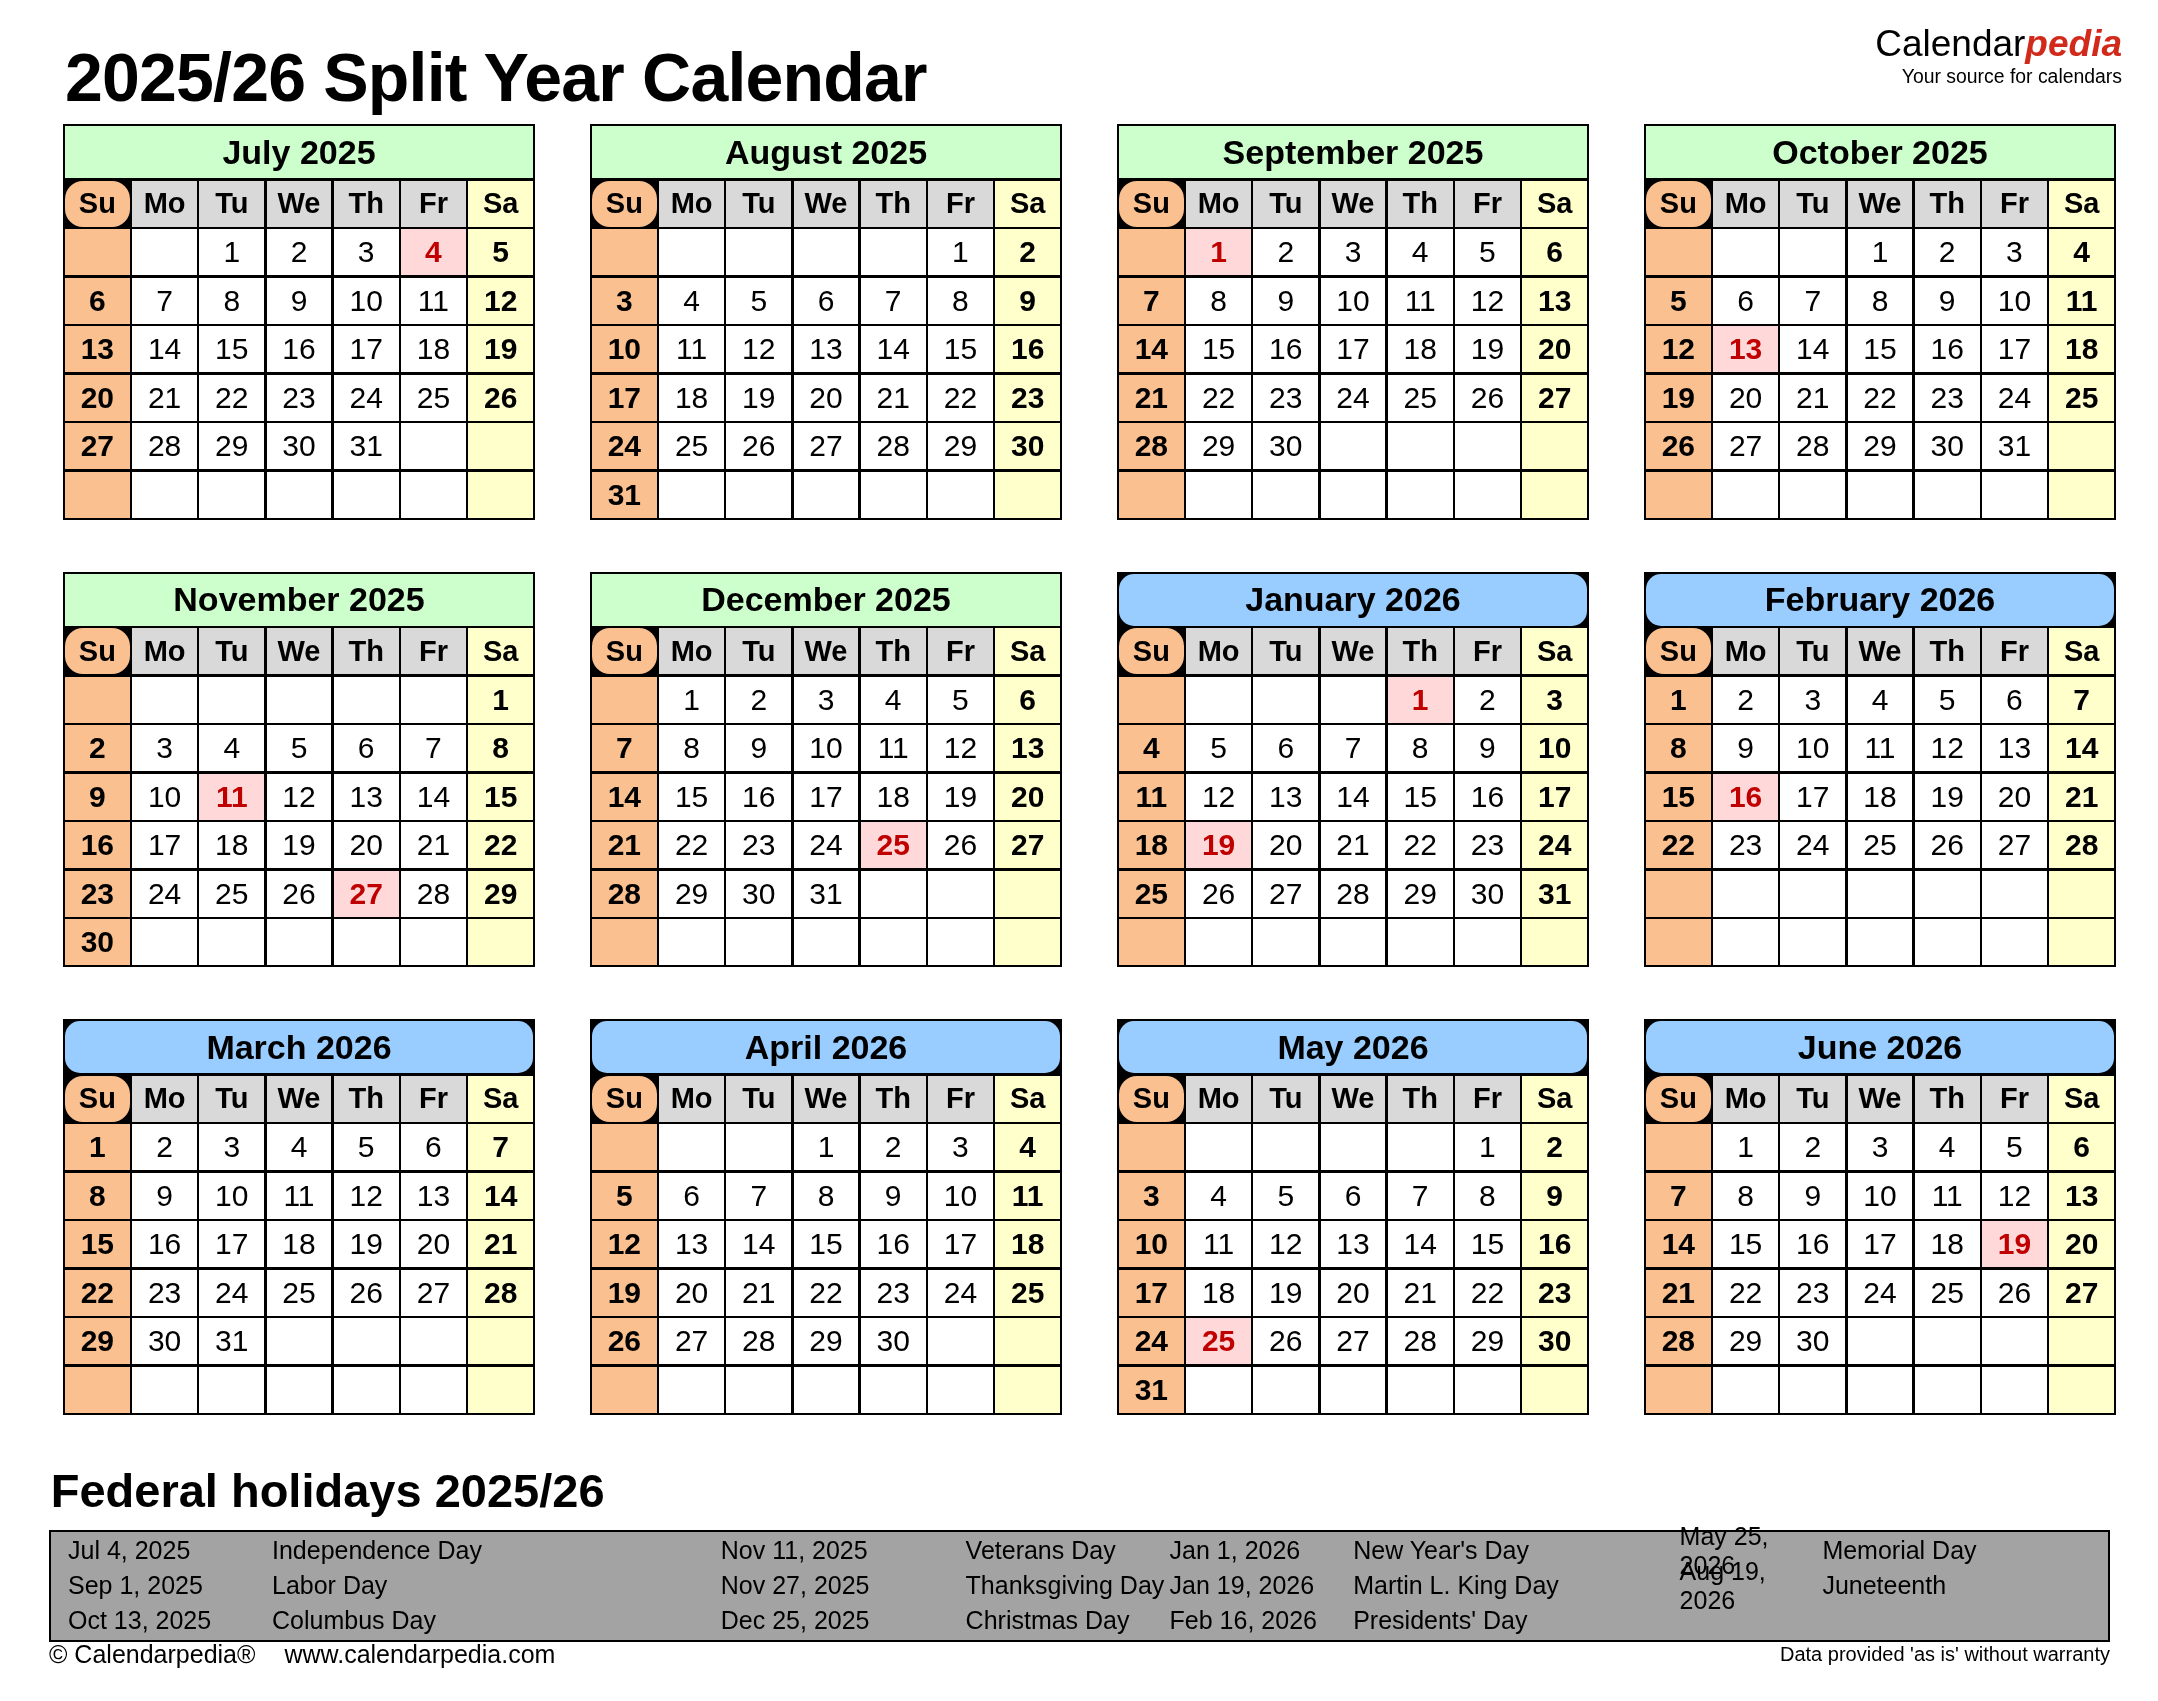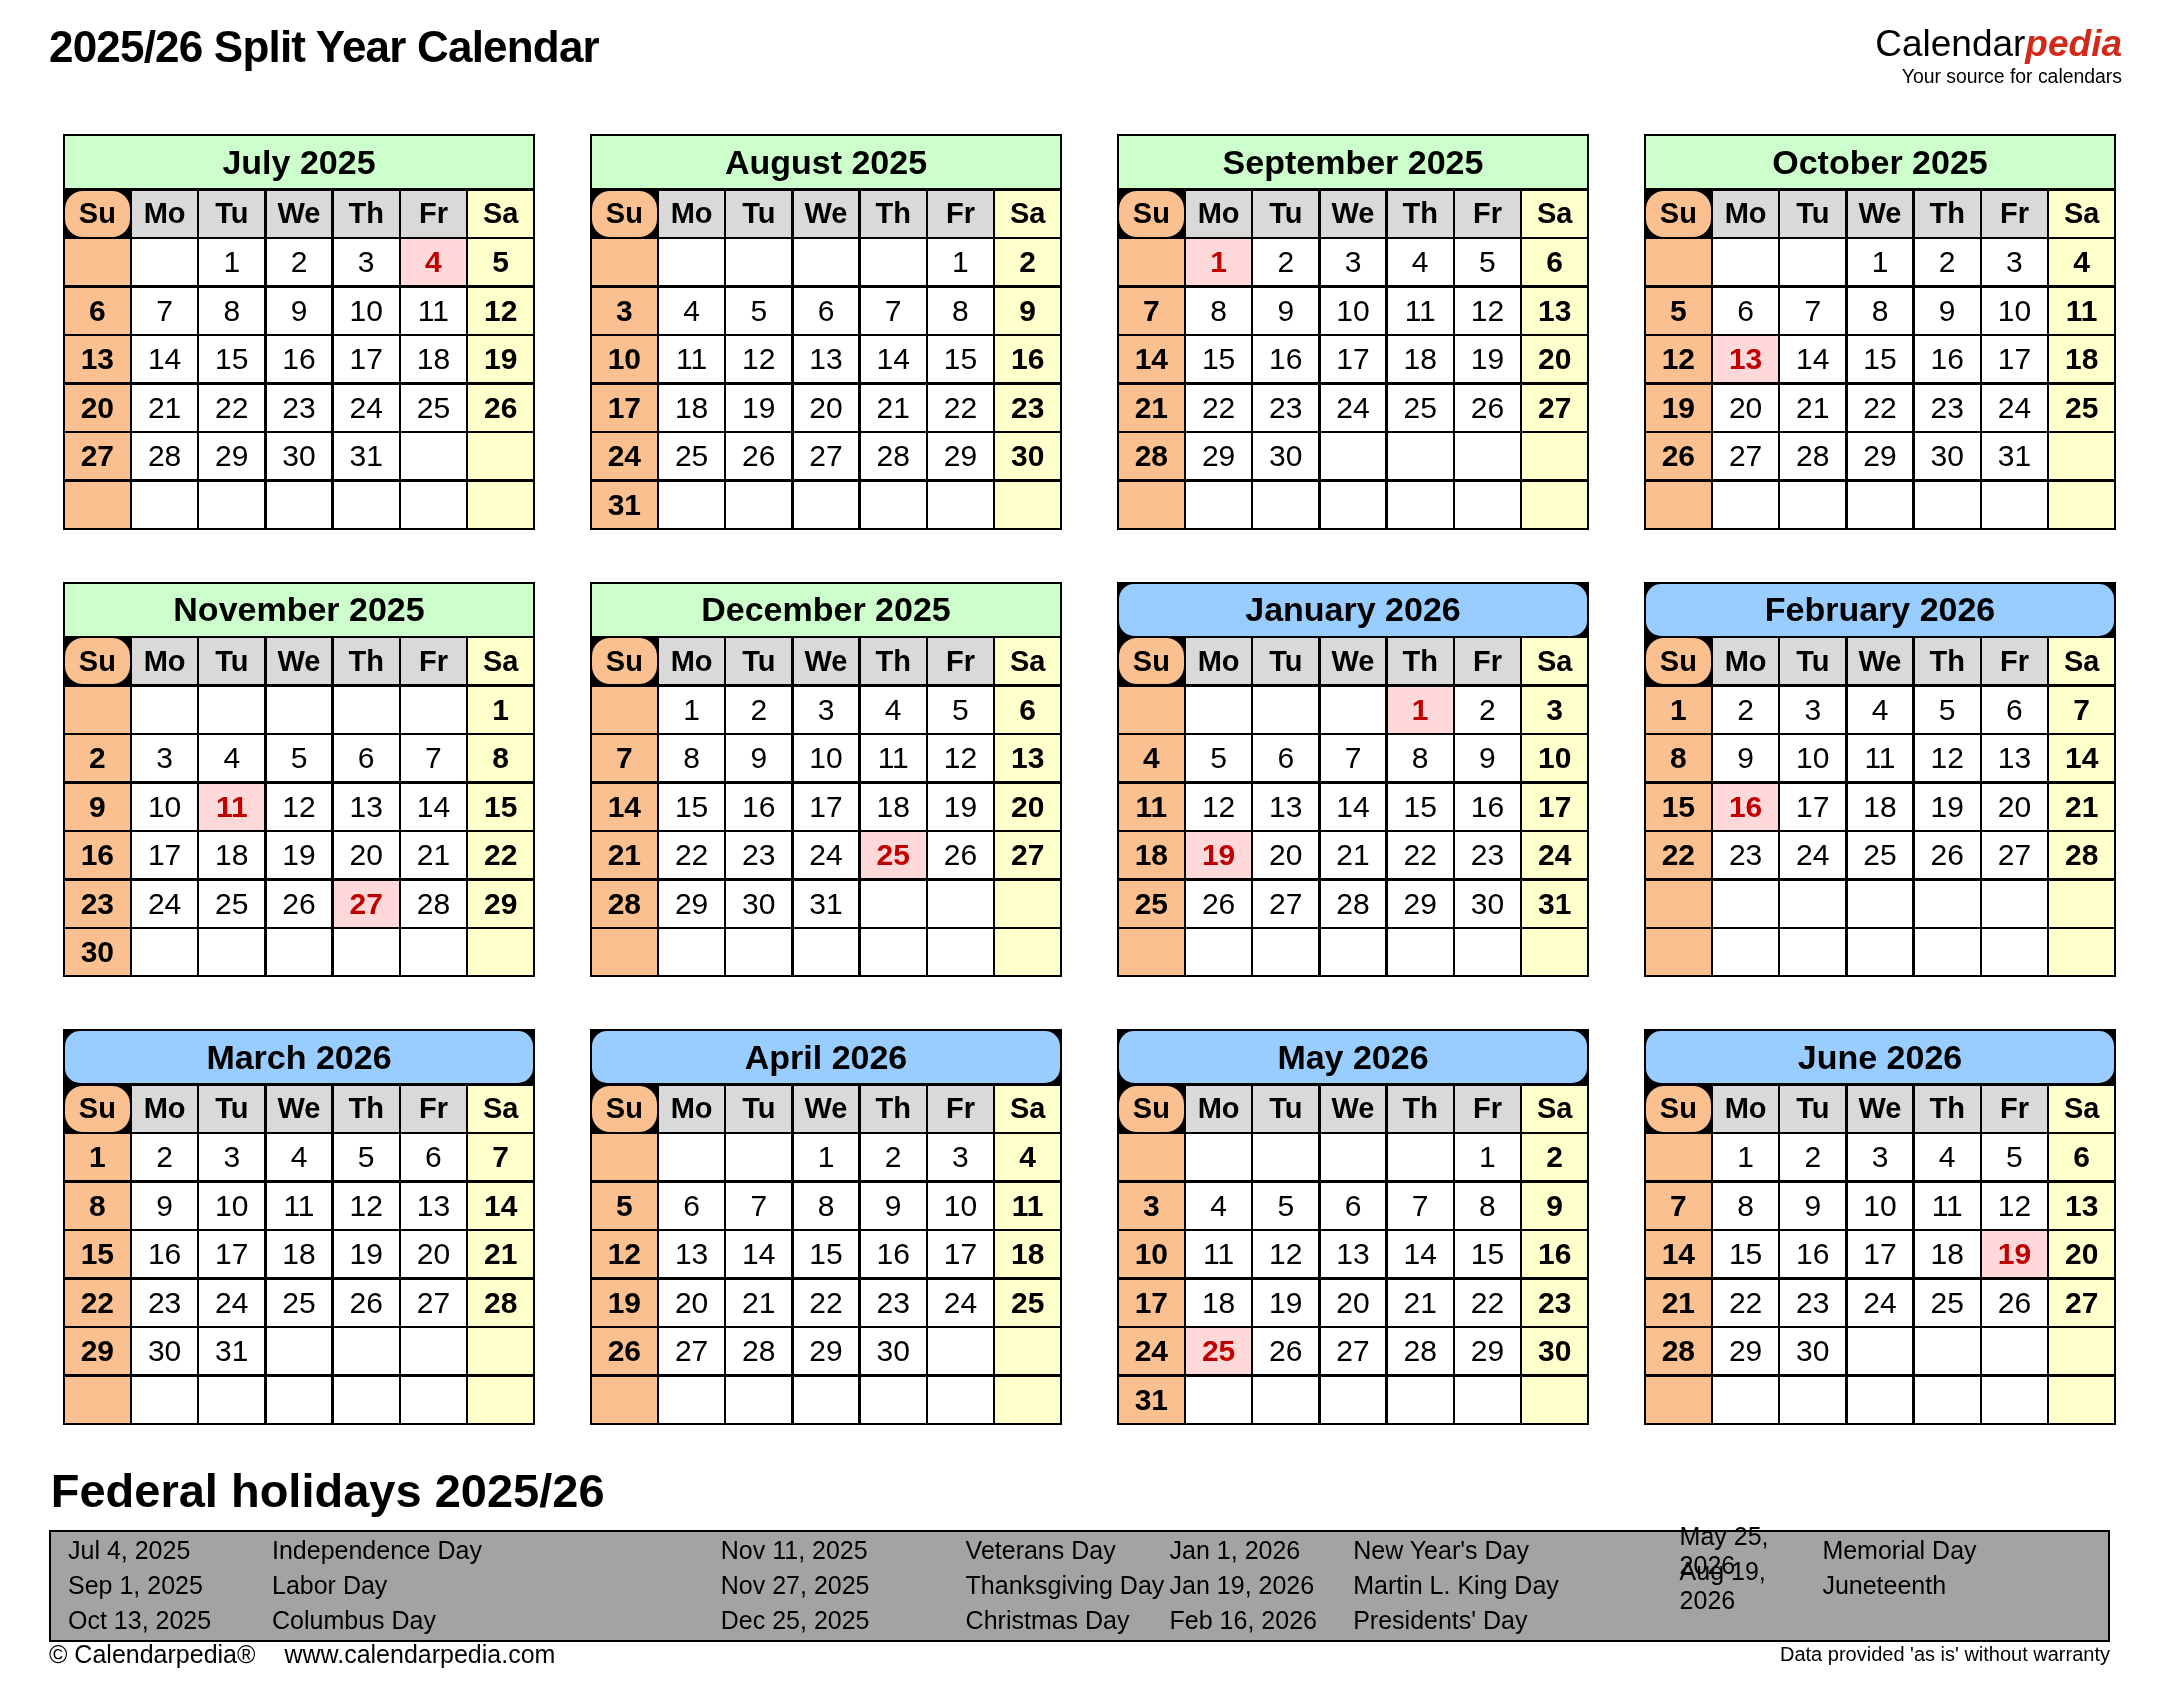--- a/index.html
+++ b/index.html
@@ -3,30 +3,30 @@
 <meta charset="utf-8">
 <style>
   html,body{margin:0;padding:0;background:#ffffff;}
   .page{
     position:relative;width:2159px;height:1702px;background:#ffffff;
     font-family:"Liberation Sans","DejaVu Sans",sans-serif;color:#000;
     overflow:hidden;
   }
   
   .title{
-    position:absolute;left:49px;top:22px;margin:0;
-    font-size:44px;font-weight:700;letter-spacing:-0.8px;
+    position:absolute;left:49px;top:22px;margin:16px;
+    font-size:68px;font-weight:700;letter-spacing:-0.8px;
   }
   .logo{position:absolute;right:37px;top:25px;text-align:right;line-height:1.05;}
   .logo .brand{font-size:37px;font-weight:400;}
   .logo .brand .red{color:var(--logored);font-style:italic;font-weight:700;}
   .logo .tagline{font-size:19.4px;margin-top:1.7px;}
   
   .months{
-    position:absolute;left:63px;top:134px;
+    position:absolute;left:63px;top:124px;
     display:grid;grid-template-columns:repeat(4,472px);
     column-gap:55px;row-gap:52px;
   }
   .month{width:472px;}
   .mwrap{
     display:grid;grid-template-columns:repeat(7,1fr);
     grid-template-rows:52px 46px repeat(6,46px);
     gap:2.5px;background:#000;border:2.5px solid #000;
   }
   .mtitle{

